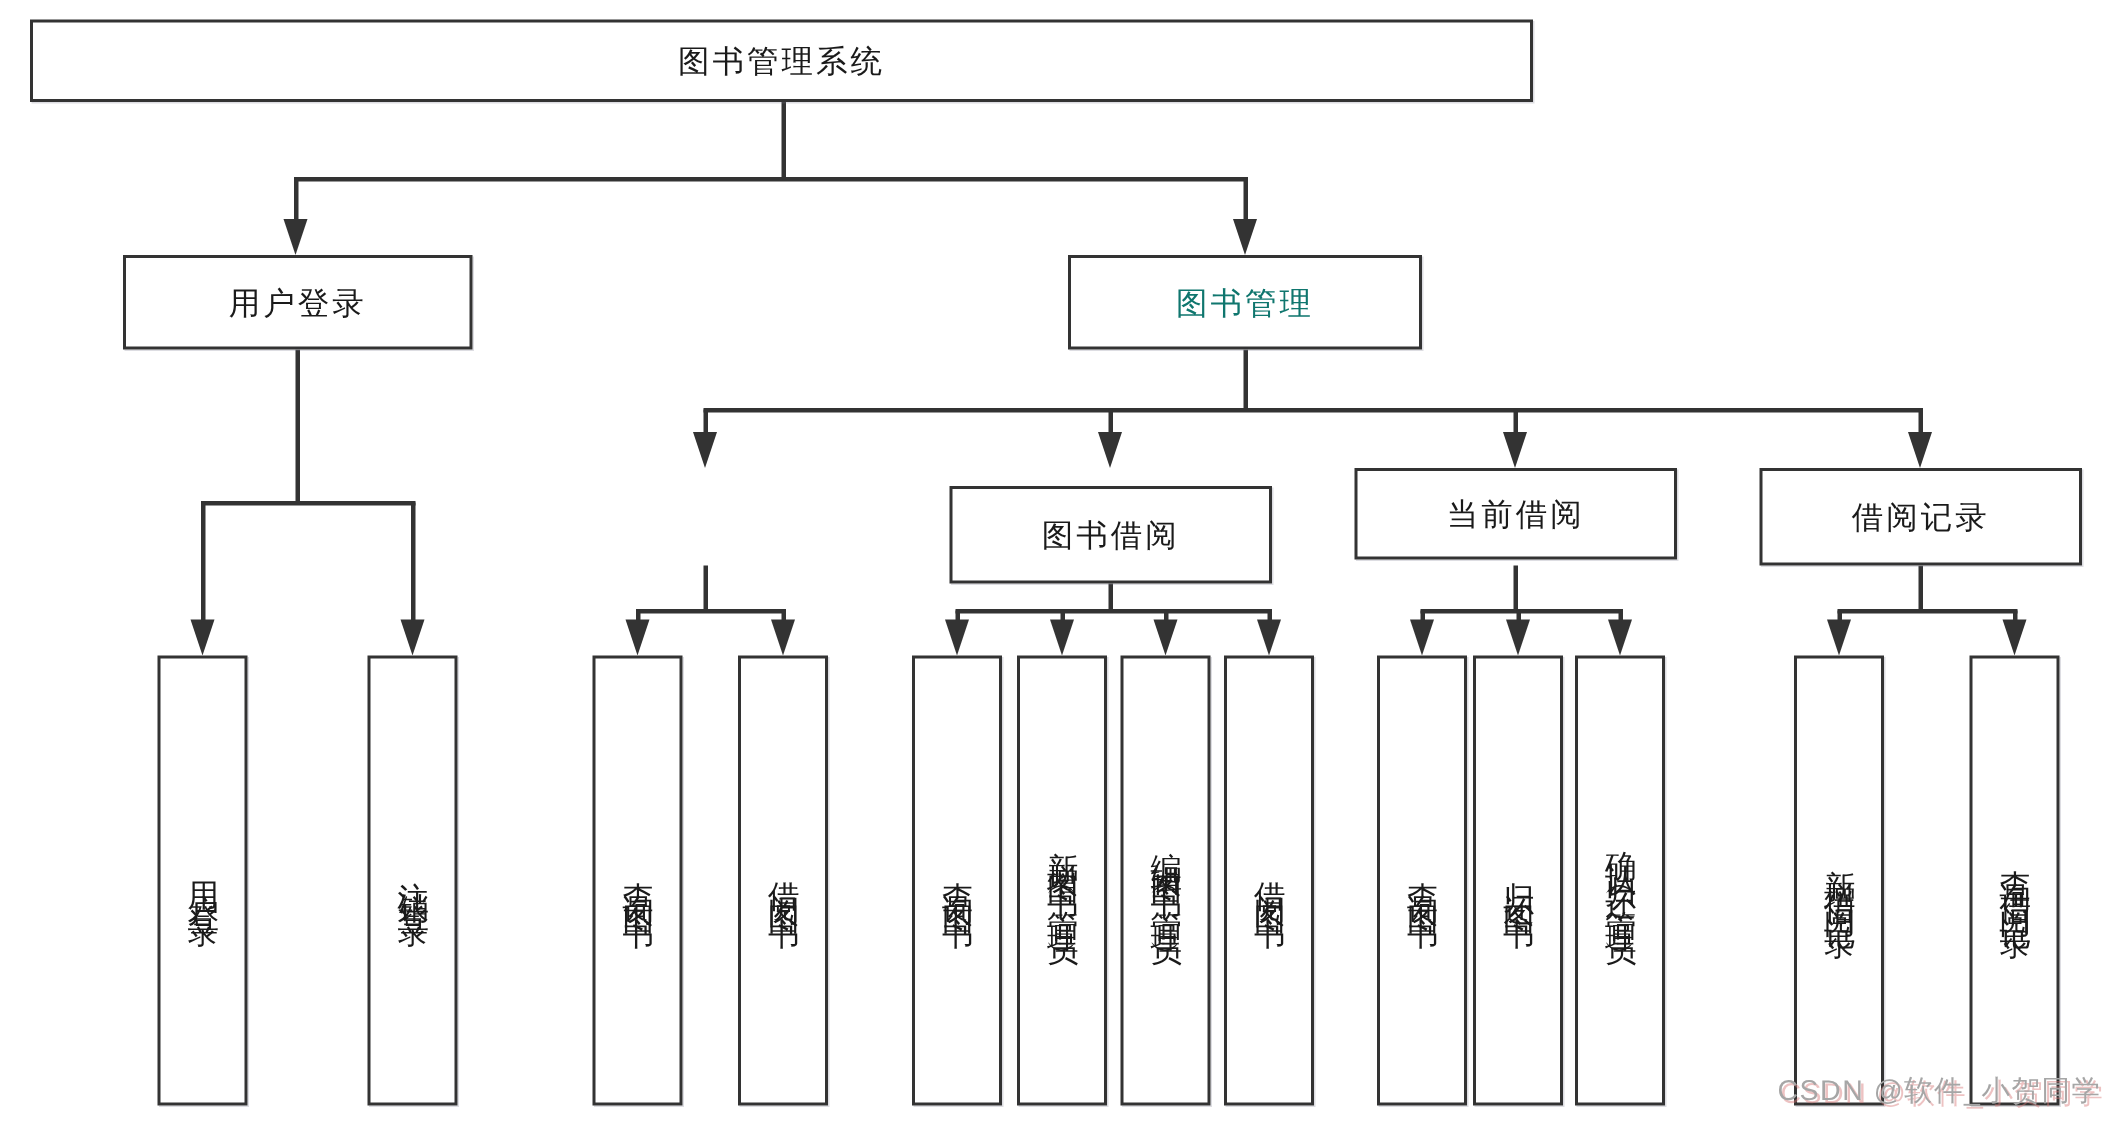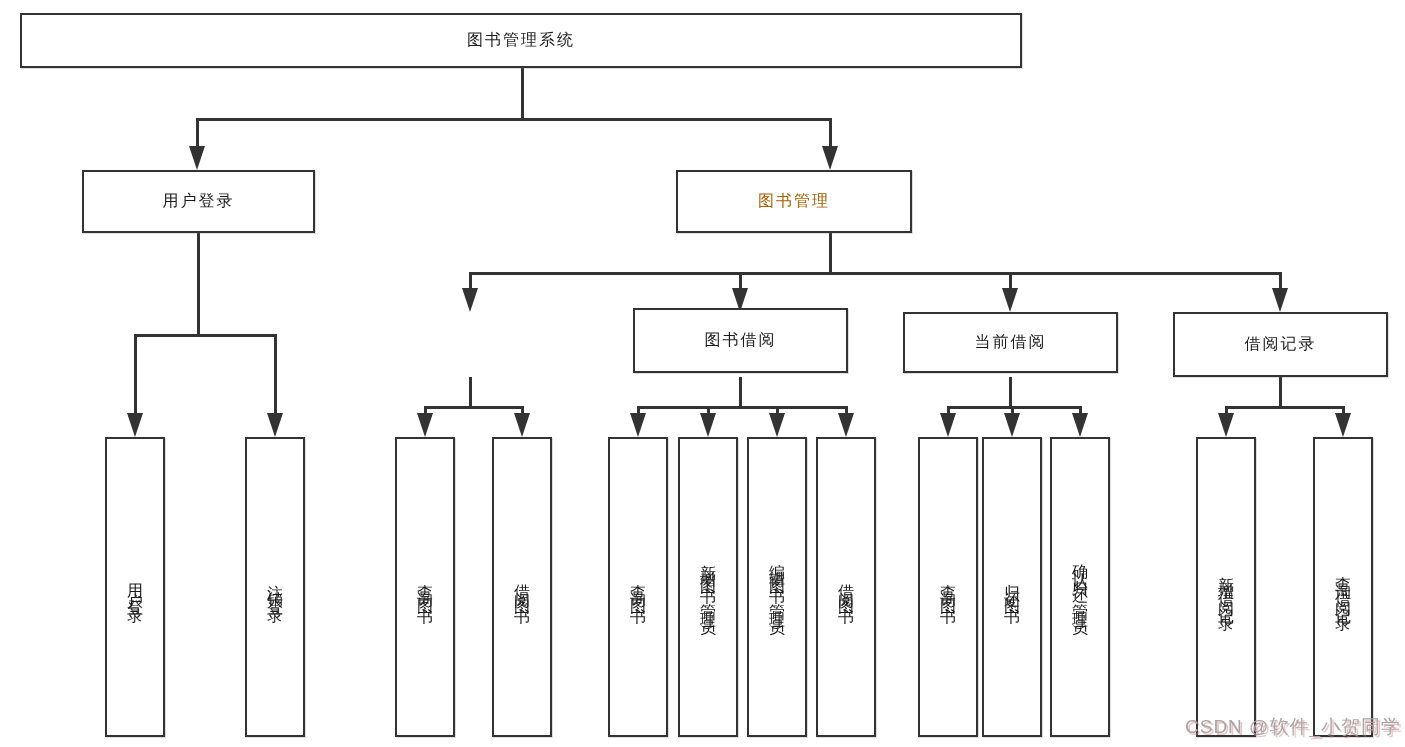--- a/index.html
+++ b/index.html
@@ -12,21 +12,21 @@
   }
   .node{
     position:absolute;
     box-sizing:border-box;
     border:2.5px solid #333333;
     background:#ffffff;
     display:flex;
     align-items:center;
     justify-content:center;
     color:#1a1a1a;
-    font-size:16px;
+    font-size:21px;
     letter-spacing:2px;
     box-shadow:1px 1px 0 rgba(120,120,140,0.25);
   }
   .node.vert span{
     writing-mode:vertical-rl;
     text-orientation:upright;
     letter-spacing:8px;
     line-height:1;
   }
   .line{position:absolute;background:#333333;}
@@ -101,24 +101,24 @@
     <div class="arrowhead" style="left: 1004px; top: 413px; border-top-color: rgb(51, 51, 51);"></div>
     <div class="arrowhead" style="left: 1072px; top: 413px; border-top-color: rgb(51, 51, 51);"></div>
     <div class="arrowhead" style="left: 1218px; top: 413px; border-top-color: rgb(51, 51, 51);"></div>
     <div class="arrowhead" style="left: 1335px; top: 413px; border-top-color: rgb(51, 51, 51);"></div>
     <div class="node" style="left: 20px; top: 13px; width: 1002px; height: 55px; border-color: rgb(51, 51, 51); background: rgb(255, 255, 255); color: rgb(26, 26, 26);">
       <span>图书管理系统</span>
     </div>
     <div class="node" style="left: 82px; top: 170px; width: 233px; height: 63px; border-color: rgb(51, 51, 51); background: rgb(255, 255, 255); color: rgb(26, 26, 26);">
       <span>用户登录</span>
     </div>
-    <div class="node" style="left: 676px; top: 170px; width: 236px; height: 63px; border-color: rgb(51, 51, 51); background: rgb(255, 255, 255); color: #a16207; align-items: center;">
+    <div class="node" style="left: 712px; top: 170px; width: 236px; height: 63px; border-color: rgb(51, 51, 51); background: rgb(255, 255, 255); color: #0f766e; align-items: center;">
       <span>图书管理</span>
     </div>
-    <div class="node" style="left: 633px; top: 308px; width: 215px; height: 65px; border-color: rgb(51, 51, 51); background: rgb(255, 255, 255); color: rgb(26, 26, 26);">
+    <div class="node" style="left: 633px; top: 324px; width: 215px; height: 65px; border-color: rgb(51, 51, 51); background: rgb(255, 255, 255); color: rgb(26, 26, 26);">
       <span>图书借阅</span>
     </div>
     <div class="node" style="left: 903px; top: 312px; width: 215px; height: 61px; border-color: rgb(51, 51, 51); background: rgb(255, 255, 255); color: rgb(26, 26, 26);">
       <span>当前借阅</span>
     </div>
     <div class="node" style="left: 1173px; top: 312px; width: 215px; height: 65px; border-color: rgb(51, 51, 51); background: rgb(255, 255, 255); color: rgb(26, 26, 26);">
       <span>借阅记录</span>
     </div>
     <div class="node vert" style="left: 105px; top: 437px; width: 60px; height: 300px; border-color: rgb(51, 51, 51); background: rgb(255, 255, 255); color: rgb(26, 26, 26);">
       <span>用户登录</span>

